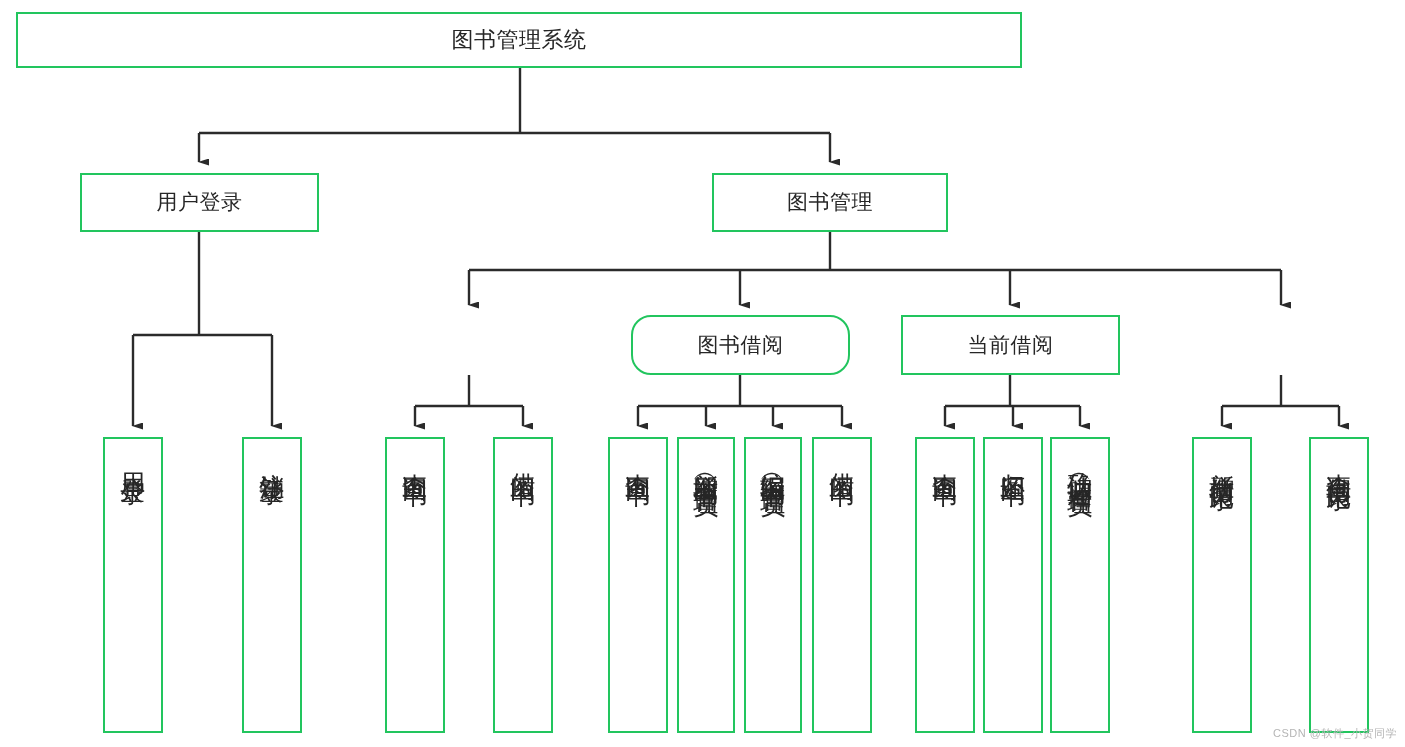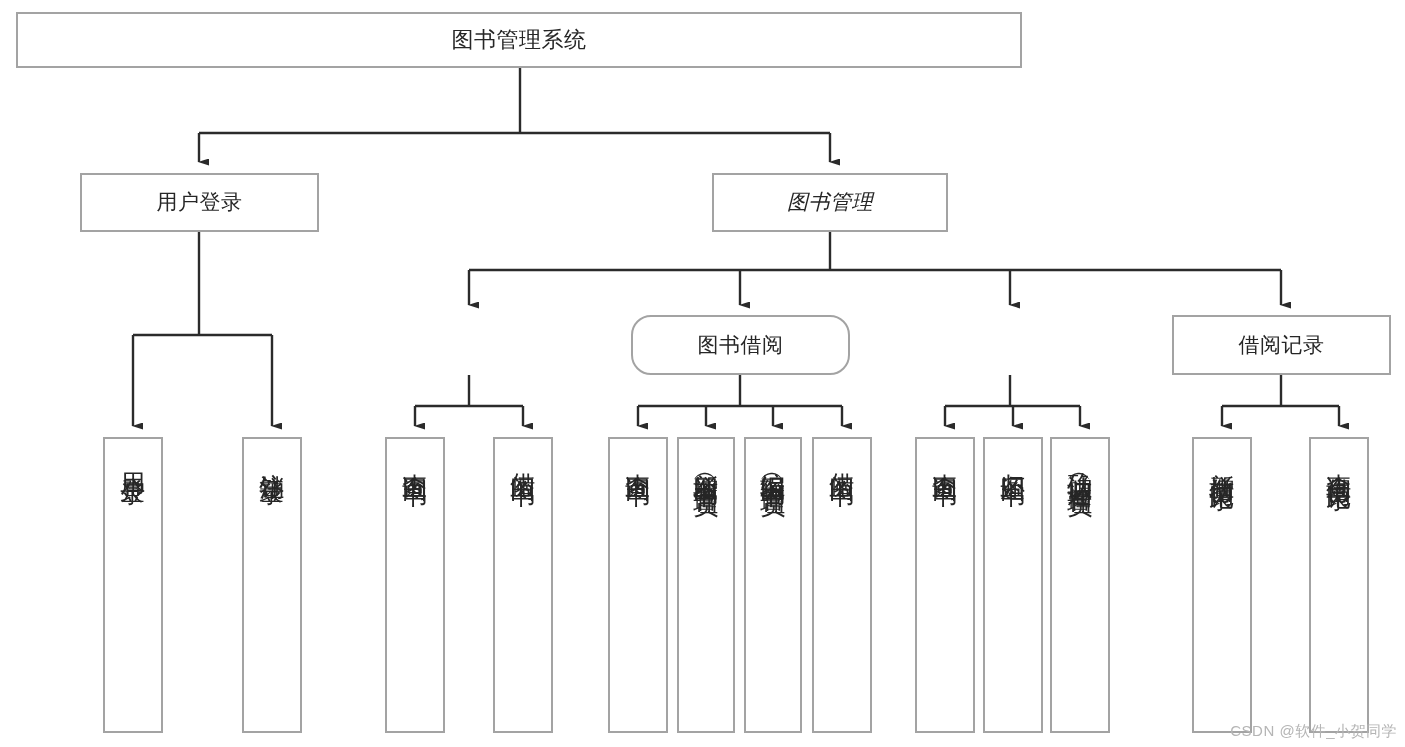--- a/index.html
+++ b/index.html
@@ -23,21 +23,21 @@
     left: 0;
     top: 0;
     width: 1405px;
     height: 747px;
     pointer-events: none;
   }
   .node {
     position: absolute;
     box-sizing: border-box;
     background: #ffffff;
-    border: 2px solid #a3a3a3;
+    border: 2px solid #22c55e;
     display: flex;
     align-items: center;
     justify-content: center;
     text-align: center;
   }
   .node .label {
     display: block;
     line-height: 1.18;
     color: #262626;
     letter-spacing: 0.5px;
@@ -58,21 +58,21 @@
     text-orientation: upright;
     font-size: 25px;
     line-height: 1.05;
     letter-spacing: 3px;
     color: #262626;
   }
   .watermark {
     position: absolute;
     right: 8px;
     bottom: 6px;
-    font-size: 15px;
+    font-size: 11px;
     color: #b5b5b5;
     letter-spacing: 0.5px;
     white-space: nowrap;
   }
 </style>
 </head>
 <body>
 
 <div id="canvas">
 
@@ -126,29 +126,29 @@
     </g>
   </svg>
 
   <div class="node root horiz" style="left:16px; top:12px; width:1006px; height:56px;">
     <span class="label">图书管理系统</span>
   </div>
 
   <div class="node horiz" style="left:80px; top:173px; width:239px; height:59px;">
     <span class="label">用户登录</span>
   </div>
-  <div class="node horiz" style="left:712px; top:173px; width:236px; height:59px;font-style:italic;">
+  <div class="node horiz" style="left:712px; top:173px; width:236px; height:59px;">
     <span class="label">图书管理</span>
   </div>
 
   <div class="node horiz" style="left:631px; top:315px; width:219px; height:60px;border-radius:20px;">
     <span class="label">图书借阅</span>
   </div>
-  <div class="node horiz" style="left:1172px; top:315px; width:219px; height:60px;">
-    <span class="label">借阅记录</span>
+  <div class="node horiz" style="left:901px; top:315px; width:219px; height:60px;">
+    <span class="label">当前借阅</span>
   </div>
 
   <div class="node vert" style="left:103px; top:437px; width:60px; height:296px;">
     <span class="label">用户登录</span>
   </div>
   <div class="node vert" style="left:242px; top:437px; width:60px; height:296px;">
     <span class="label">注销登录</span>
   </div>
 
   <div class="node vert" style="left:385px; top:437px; width:60px; height:296px;">

